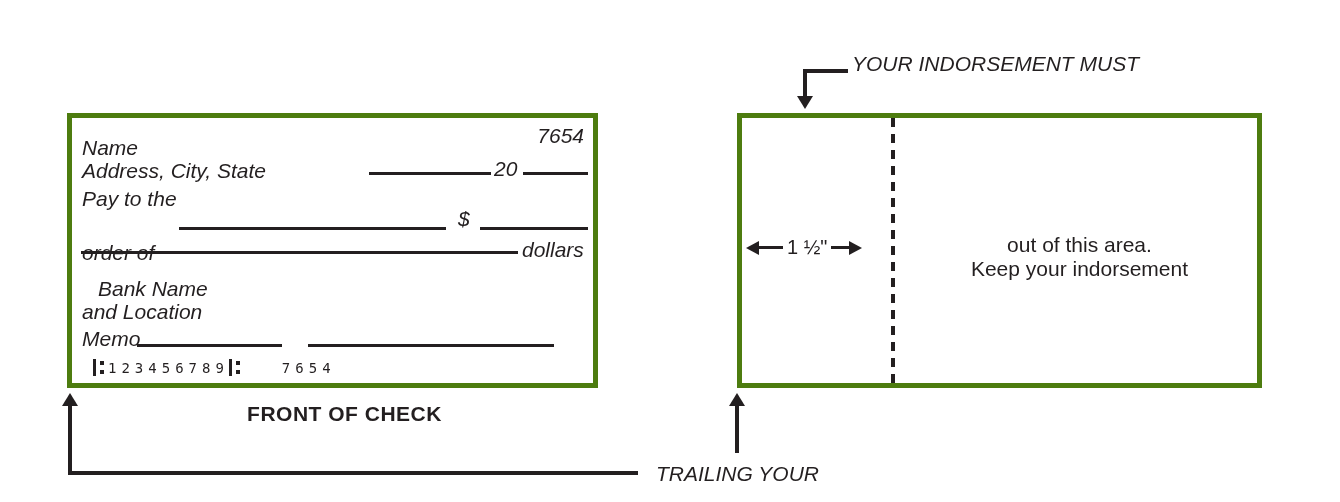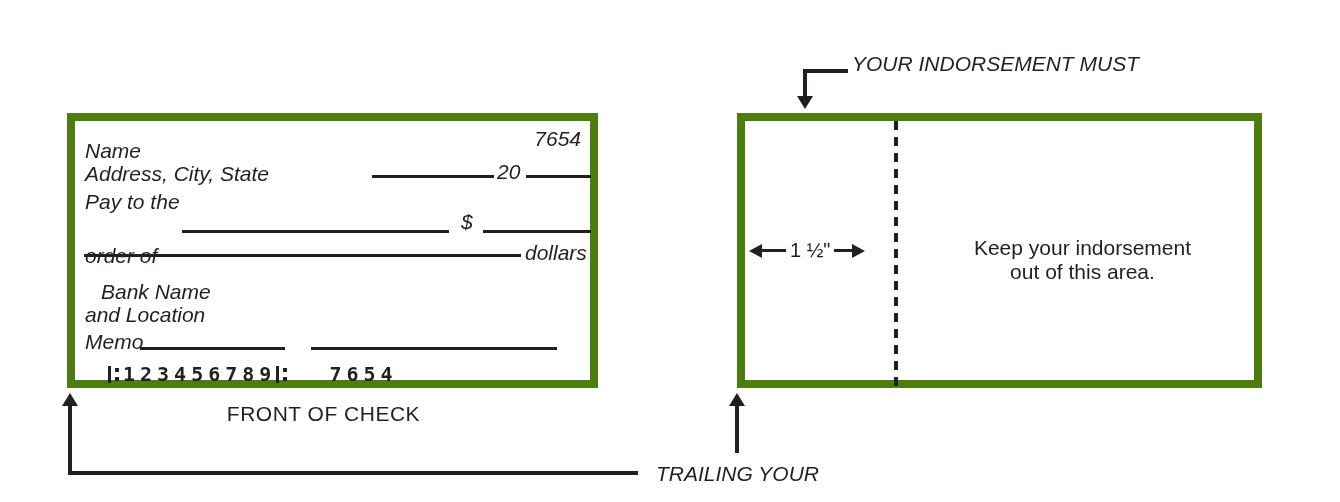--- a/index.html
+++ b/index.html
@@ -1,21 +1,21 @@
 <!DOCTYPE html>
 <html><head>
 <meta charset="utf-8">
 <style>
   html,body{margin:0;padding:0;background:#ffffff;}
   .canvas{
     position:relative;width:1340px;height:502px;background:#ffffff;
     font-family:"Liberation Sans", sans-serif;color:#231f20;overflow:hidden;
   }
   .txt{position:absolute;font-size:21px;line-height:23px;white-space:nowrap;color:#231f20;font-style:italic;}
-  .box{position:absolute;border:8px solid #4d7c0f;box-sizing:border-box;background:#ffffff;}
+  .box{position:absolute;border:5px solid #4d7c0f;box-sizing:border-box;background:#ffffff;}
   .hline{position:absolute;height:3px;background:#231f20;}
   .hline4{position:absolute;height:4px;background:#231f20;}
   .vline{position:absolute;width:4px;background:#231f20;}
   .dash-v{
     position:absolute;width:4px;
     background-image:repeating-linear-gradient(to bottom,#231f20 0 9px,transparent 9px 16px);
   }
   .arrowhead-up{position:absolute;width:0;height:0;
     border-left:8px solid transparent;border-right:8px solid transparent;
     border-bottom:13px solid #231f20;}
@@ -25,23 +25,22 @@
   .measure-row{position:absolute;display:flex;align-items:center;}
   .arr-left{width:0;height:0;border-top:7px solid transparent;border-bottom:7px solid transparent;
     border-right:13px solid #231f20;}
   .arr-right{width:0;height:0;border-top:7px solid transparent;border-bottom:7px solid transparent;
     border-left:13px solid #231f20;}
   .measure-shaft{height:3px;background:#231f20;}
   .measure-label{font-size:20px;padding:0 4px;white-space:nowrap;}
   .caption{position:absolute;font-size:21px;text-align:center;letter-spacing:0.5px;}
   .micr{
     position:absolute;display:flex;align-items:center;
-    font-family:"DejaVu Sans Mono", monospace;font-weight:bold;font-size:20px;
+    font-family:"DejaVu Sans Mono", monospace;font-weight:normal;font-size:14px;
     letter-spacing:5px;
-    margin-left:12px;
   }
   .micr .gap{width:38px;}
   .transit{position:relative;display:inline-block;width:12px;height:17px;margin:0 3px 0 0;}
   .transit::before{content:"";position:absolute;left:0;top:0;width:3px;height:17px;background:#231f20;}
   .transit::after{content:"";position:absolute;left:7px;top:2px;width:4px;height:4px;background:#231f20;
     box-shadow:0 9px 0 #231f20;}
   .center-note{position:absolute;text-align:center;font-size:21px;line-height:24px;}
 </style>
 </head>
 <body>
@@ -84,37 +83,37 @@
 
     <div class="micr" style="left:21px;top:241px;">
       <span class="transit"></span>
       <span>123456789</span>
       <span class="transit"></span>
       <span class="gap"></span>
       <span>7654</span>
     </div>
   </div>
 
-  <div class="caption" style="left:58px;top:402px;width:531px;">FRONT OF CHECK</div>
+  <div class="caption" style="left:79px;top:402px;width:531px;font-weight:bold;">FRONT OF CHECK</div>
 
   <div class="box" style="left:737px;top:113px;width:525px;height:275px;">
 
     <div class="dash-v" style="left:149px;top:0;height:267px;"></div>
 
     <div class="measure-row" style="left:4px;top:118px;width:136px;">
       <span class="arr-left"></span>
       <span class="measure-shaft" style="width:24px;"></span>
       <span class="measure-label">1 ½"</span>
       <span class="measure-shaft" style="width:18px;"></span>
       <span class="arr-right"></span>
     </div>
 
     <div class="center-note" style="left:165px;top:115px;width:345px;">
+      <div>out of this area.</div>
       <div>Keep your indorsement</div>
-      <div>out of this area.</div>
     </div>
   </div>
 
 
   <div class="arrowhead-up" style="left:62px;top:393px;"></div>
   <div class="vline" style="left:68px;top:405px;height:66px;"></div>
   <div class="hline4" style="left:68px;top:471px;width:570px;"></div>
 
   <div class="txt" style="left:656px;top:462px;">TRAILING YOUR</div>
 

